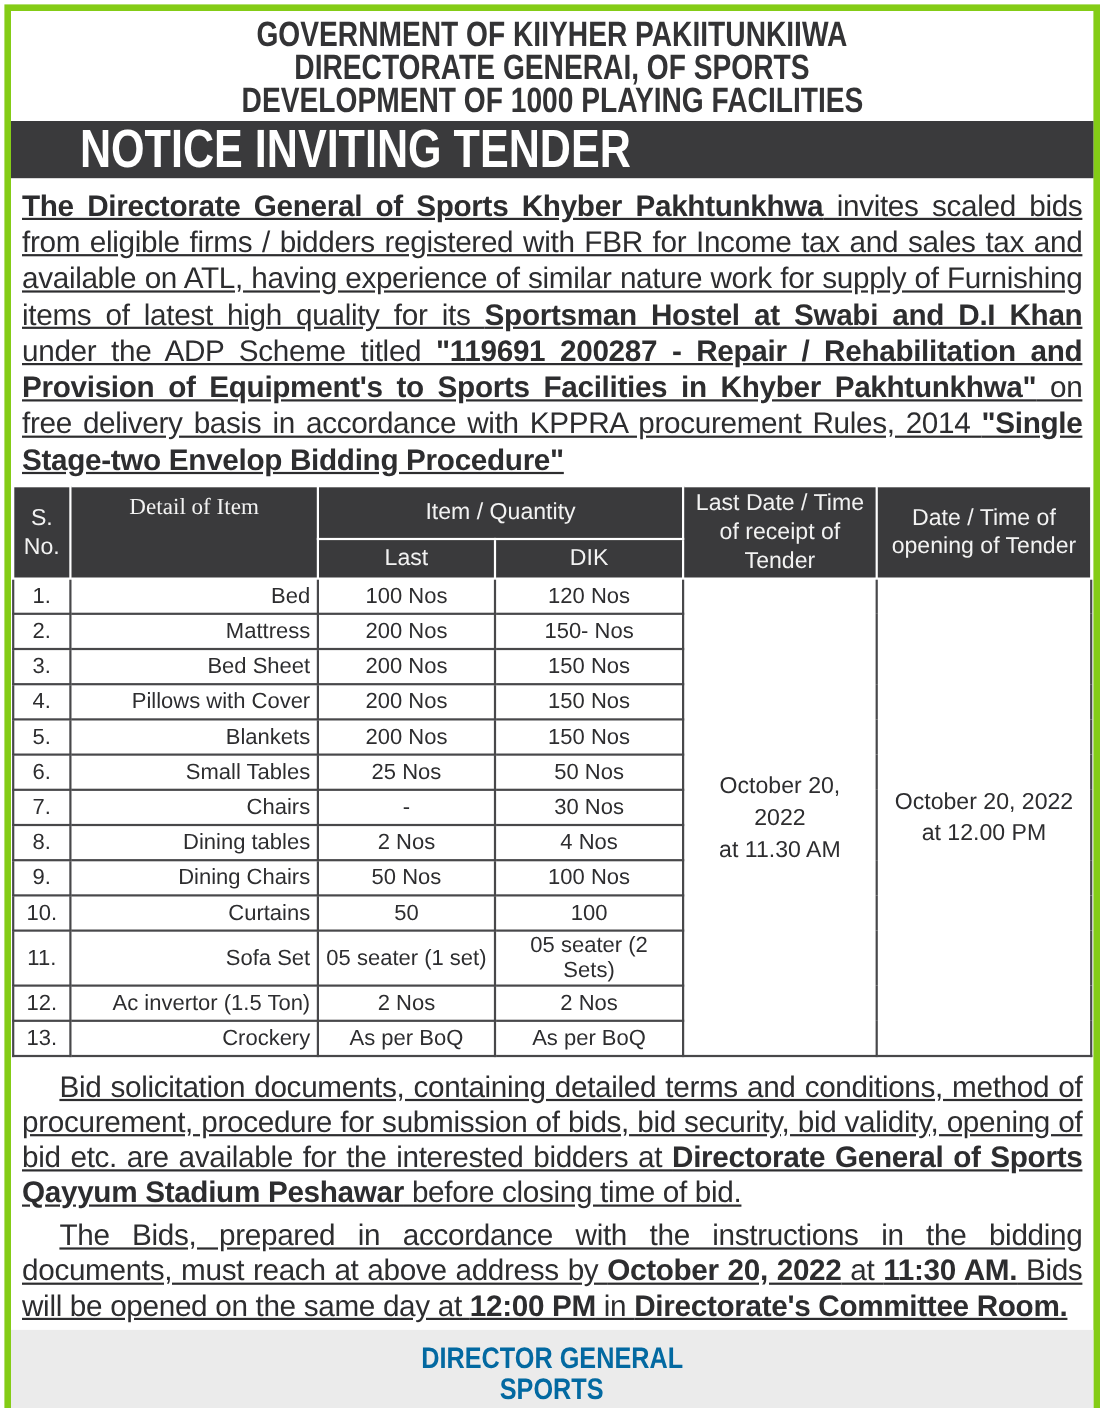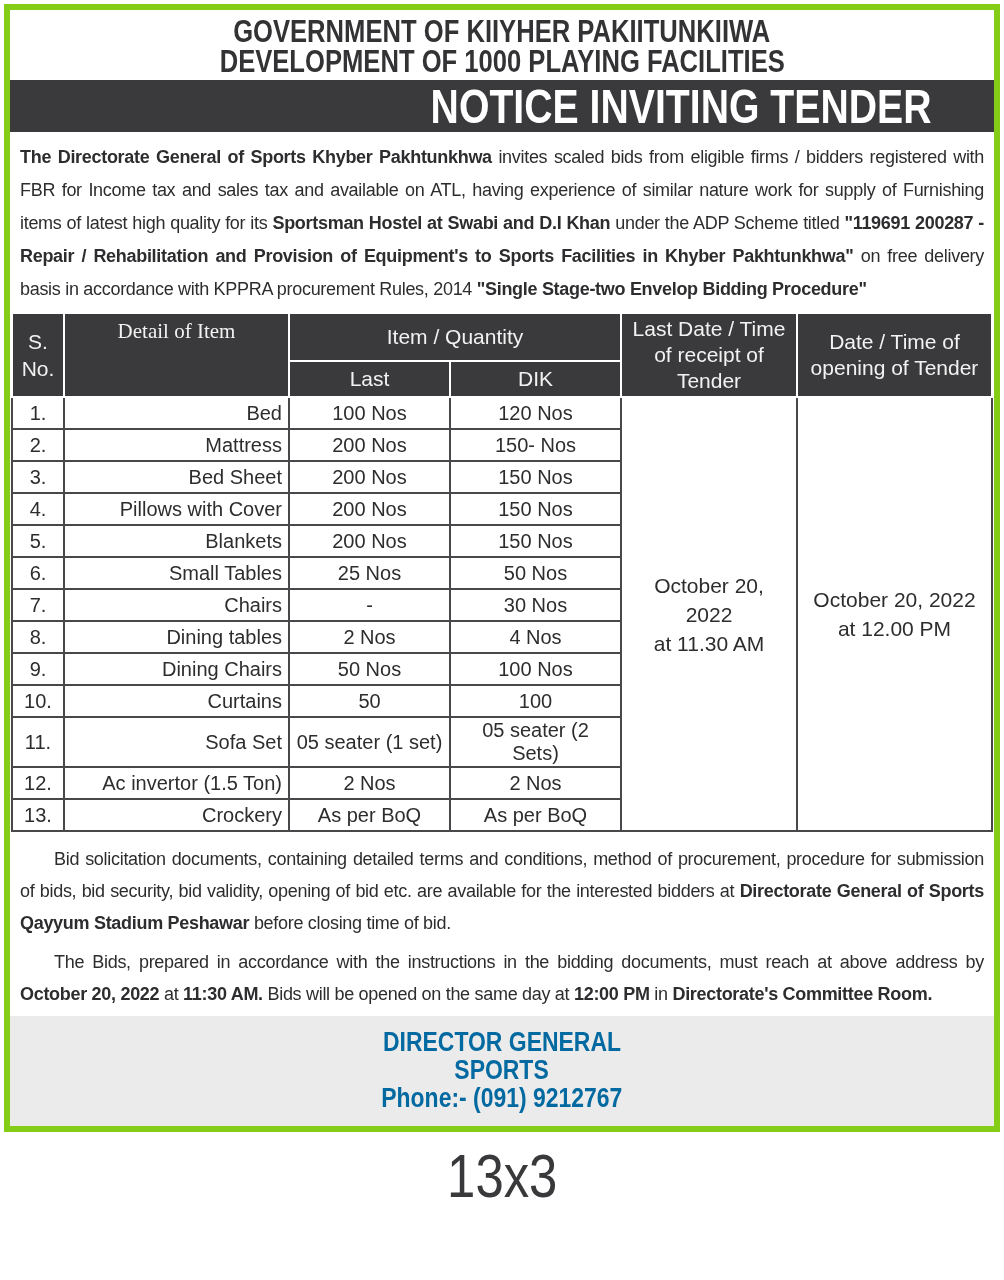--- a/index.html
+++ b/index.html
@@ -9,28 +9,28 @@
     position:relative;overflow:hidden;
   }
   .ad{
     margin:4px;border:6px solid #84cc16;background:#ffffff;
   }
   
   .masthead{text-align:center;padding:6px 0 4px 0;}
   .hline{font-weight:bold;color:#333335;font-size:32px;line-height:30px;}
   .hline>span{display:inline-block;transform:scaleX(0.80);transform-origin:center;white-space:nowrap;}
   
-  .banner{background:#3a3a3c;text-align:right;height:52px;overflow:hidden;}
+  .banner{background:#3a3a3c;text-align:left;height:52px;overflow:hidden;}
   .banner>span{
     display:inline-block;color:#ffffff;font-weight:bold;font-size:49px;line-height:52px;
     transform:scaleX(0.80);transform-origin:center;white-space:nowrap;
   }
   
   .paras{padding:2px 10px 0 10px;}
-  p.para{margin:7px 0 6px 0;font-size:18px;line-height:33px;text-align:justify;letter-spacing:-0.3px;}
+  p.para{margin:7px 0 6px 0;font-size:27px;line-height:33px;text-align:justify;letter-spacing:-0.3px;text-decoration:underline;}
   p.para.indent{text-indent:34px;line-height:32px;}
   .b{font-weight:bold;}
   
   table.items{
     border-collapse:collapse;table-layout:fixed;
     width:980px;margin:2px auto 2px auto;border:2px solid #3a3a3c;
   }
   col.c-sno{width:52px;} col.c-detail{width:225px;} col.c-swabi{width:161px;}
   col.c-dik{width:171px;} col.c-last{width:176px;} col.c-open{width:195px;}
   th{
@@ -59,20 +59,21 @@
   .size-note{text-align:center;margin-top:12px;color:#39393b;font-size:62px;line-height:64px;}
   .size-note>span{display:inline-block;transform:scaleX(0.82);transform-origin:center;}
 </style>
 </head>
 <body>
 
 <div class="ad">
 
   <div class="masthead">
     <div class="hline"><span>GOVERNMENT OF KIIYHER PAKIITUNKIIWA</span></div>
+    <div class="hline"><span>DIRECTORATE GENERAI, OF SPORTS</span></div>
     <div class="hline"><span>DEVELOPMENT OF 1000 PLAYING FACILITIES</span></div>
   </div>
 
   <div class="banner">
     <span>NOTICE INVITING TENDER</span>
   </div>
 
   <div class="paras">
     <p class="para"><span class="b">The Directorate General of Sports Khyber Pakhtunkhwa</span><span> invites scaled bids from eligible firms / bidders registered with FBR for Income tax and sales tax and available on ATL, having experience of similar nature work for supply of Furnishing items of latest high quality for its </span><span class="b">Sportsman Hostel at Swabi and D.I Khan</span><span> under the ADP Scheme titled </span><span class="b">"119691 200287 - Repair / Rehabilitation and Provision of Equipment's to Sports Facilities in Khyber Pakhtunkhwa"</span><span> on free delivery basis in accordance with KPPRA procurement Rules, 2014 </span><span class="b">"Single Stage-two Envelop Bidding Procedure"</span></p>
   </div>

